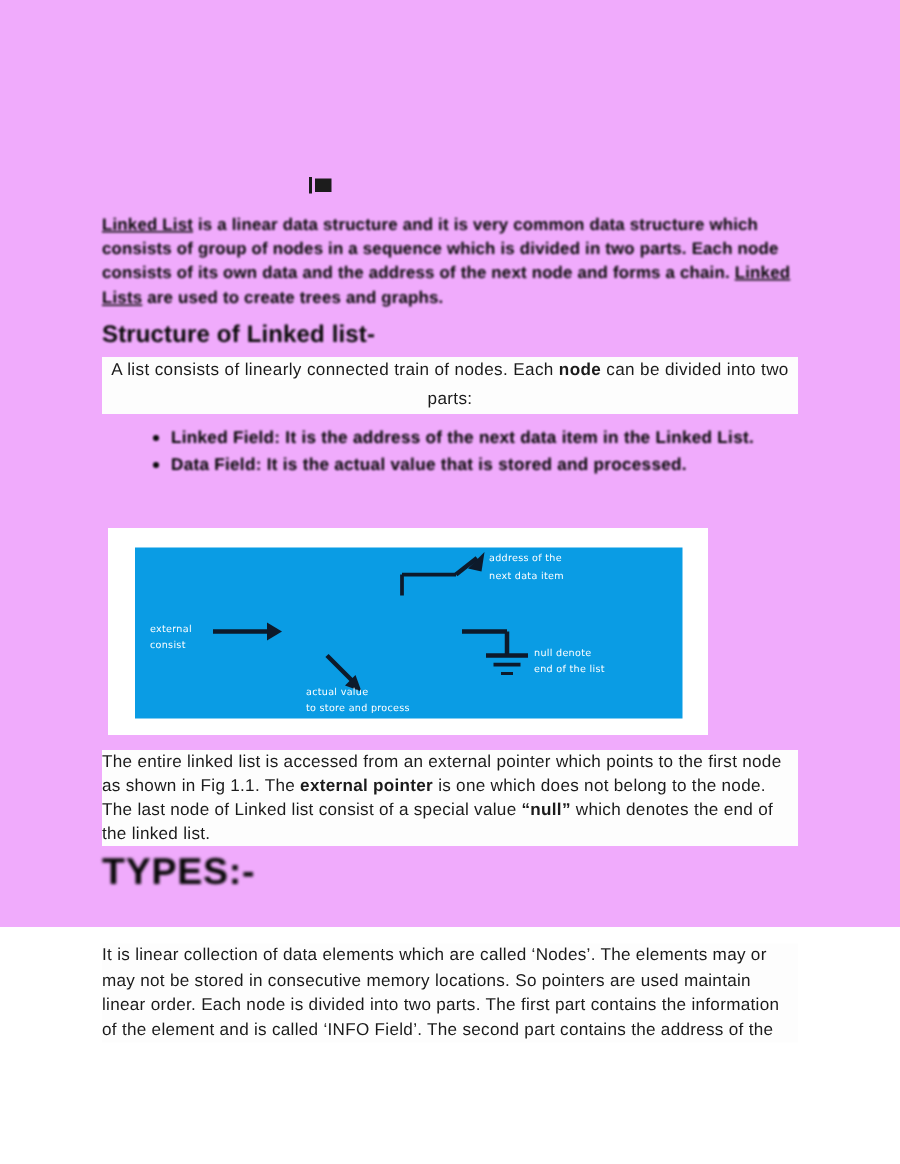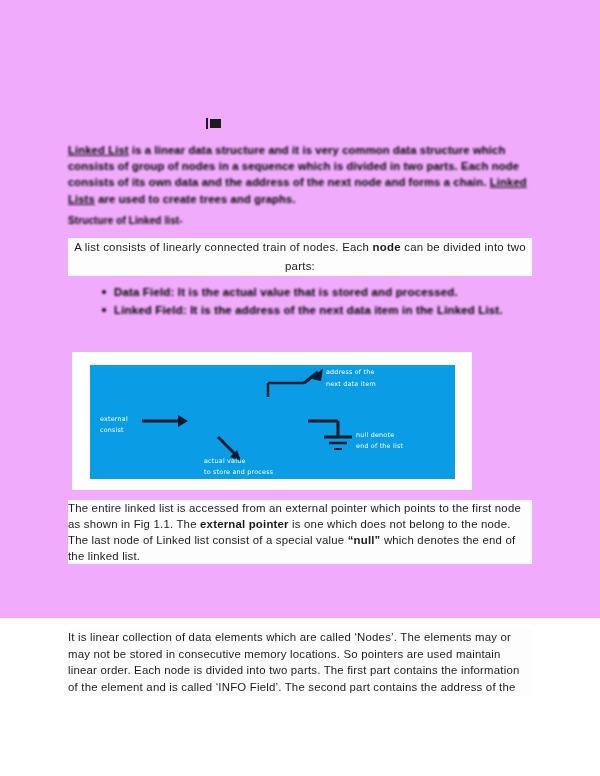--- a/index.html
+++ b/index.html
@@ -46,21 +46,21 @@
     color: #262626;
     letter-spacing: 0.15px;
     filter: blur(0.85px) contrast(1.35);
     -webkit-font-smoothing: none;
   }
   .intro u { text-decoration: underline; }
 
   .struct-head {
     position: absolute;
     left: 68px; top: 215px;
-    font-size: 10px;
+    font-size: 16px;
     font-weight: bold;
     color: #2b2b2b;
     letter-spacing: 0.1px;
     filter: blur(0.8px) contrast(1.4);
   }
 
   
   .band {
     background: #fdfdfd;
     color: #1b1b1b;
@@ -204,24 +204,24 @@
   </div>
 
   <div class="struct-head">Structure of Linked list-</div>
 
   <div class="para1 band">
     <span>A list consists of linearly connected train of nodes. Each </span><b>node</b><span> can be divided into two parts:</span>
   </div>
 
   <ul class="bullets">
     <li>
-      <span class="lbl">Data Field:</span><span class="txt"> It is the actual value that is stored and processed.</span>
+      <span class="lbl">Linked Field:</span><span class="txt"> It is the address of the next data item in the Linked List.</span>
     </li>
     <li>
-      <span class="lbl">Linked Field:</span><span class="txt"> It is the address of the next data item in the Linked List.</span>
+      <span class="lbl">Data Field:</span><span class="txt"> It is the actual value that is stored and processed.</span>
     </li>
   </ul>
 
   <div class="figure">
     <div class="blue">
 
       <svg width="365" height="114" style="position:absolute;left:0;top:0;">
 
         <line x1="52" y1="56" x2="88" y2="56" stroke="#0d1a2b" stroke-width="3"></line>
         <polygon points="88,50 98,56 88,62" fill="#0d1a2b"></polygon>
@@ -253,17 +253,18 @@
 
       <div class="fig-label" style="left:266px; top:66px;">null denote</div>
       <div class="fig-label" style="left:266px; top:77px;text-align:right;">end of the list</div>
     </div>
   </div>
 
   <div class="para2 band">
     <span>The entire linked list is accessed from an external pointer which points to the first node as shown in Fig 1.1. The </span><b>external pointer</b><span> is one which does not belong to the node. The last node of Linked list consist of a special value </span><b>“null”</b><span> which denotes the end of the linked list.</span>
   </div>
 
+  <div class="types-head">TYPES:-</div>
 
 
   <div class="para3 band">It is linear collection of data elements which are called ‘Nodes’. The elements may or may not be stored in consecutive memory locations. So pointers are used maintain linear order. Each node is divided into two parts. The first part contains the information of the element and is called ‘INFO Field’. The second part contains the address of the</div>
 
 </div>
 
 </body></html>

